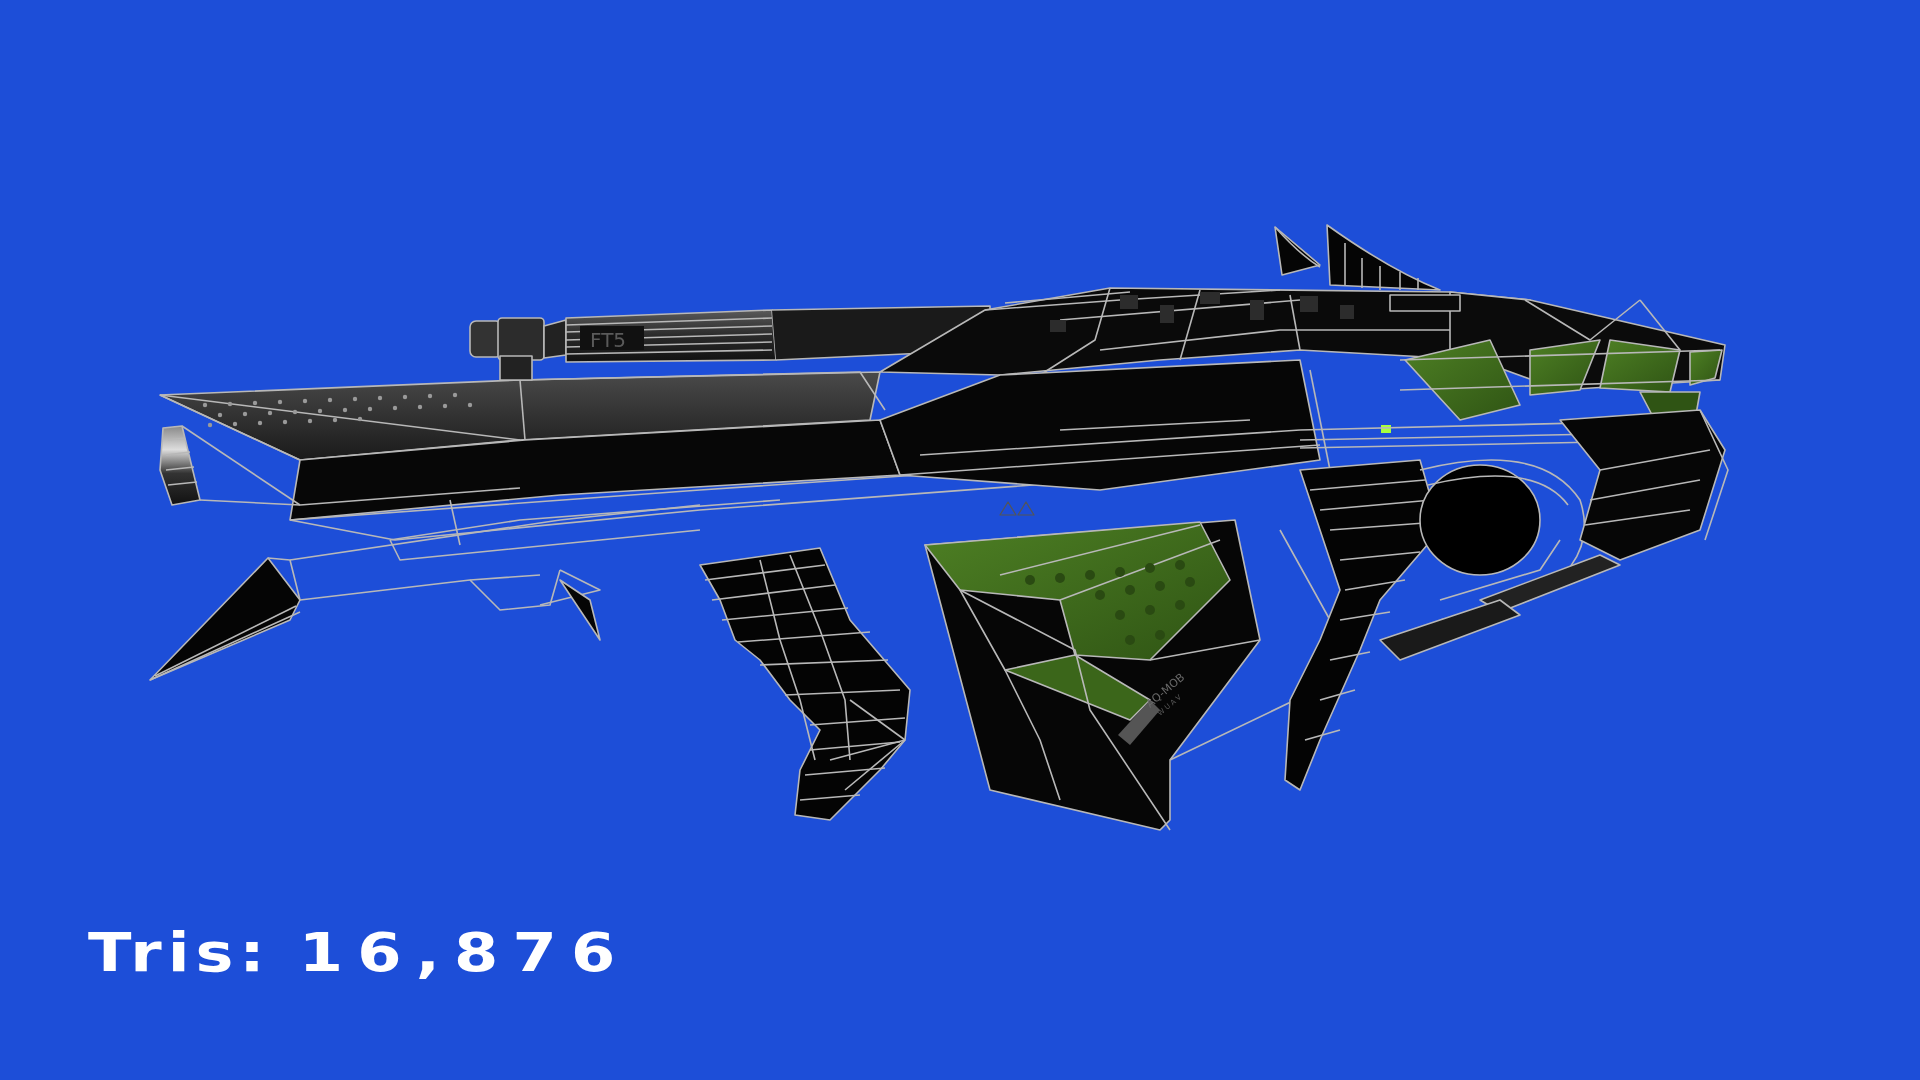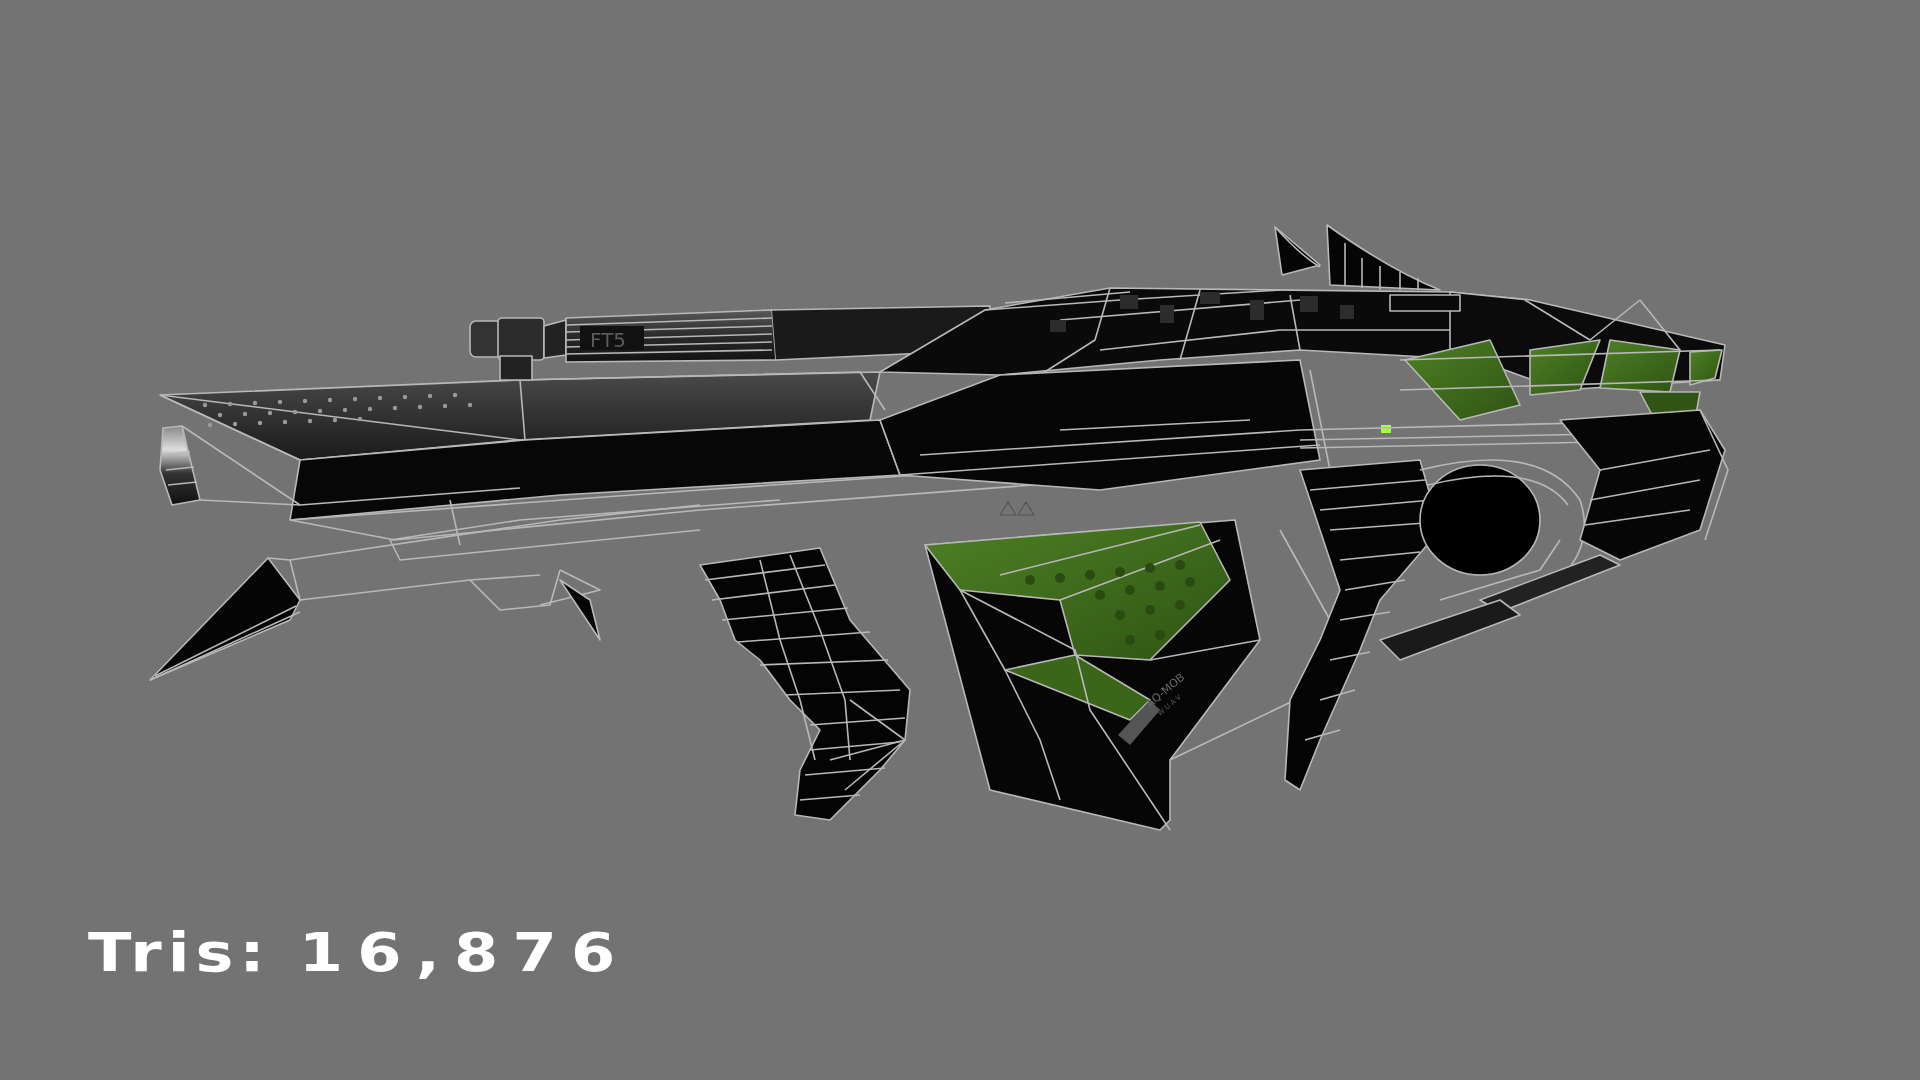--- a/index.html
+++ b/index.html
@@ -7,21 +7,21 @@
     padding: 0;
     width: 1920px;
     height: 1080px;
     background: #000000;
     overflow: hidden;
   }
   .stage {
     position: relative;
     width: 1920px;
     height: 1080px;
-    background: #737373;
+    background: #1d4ed8;
     text-align: right;
   }
   .render {
     position: absolute;
     left: 0;
     top: 0;
     width: 1920px;
     height: 1080px;
   }
   .tris-overlay {

